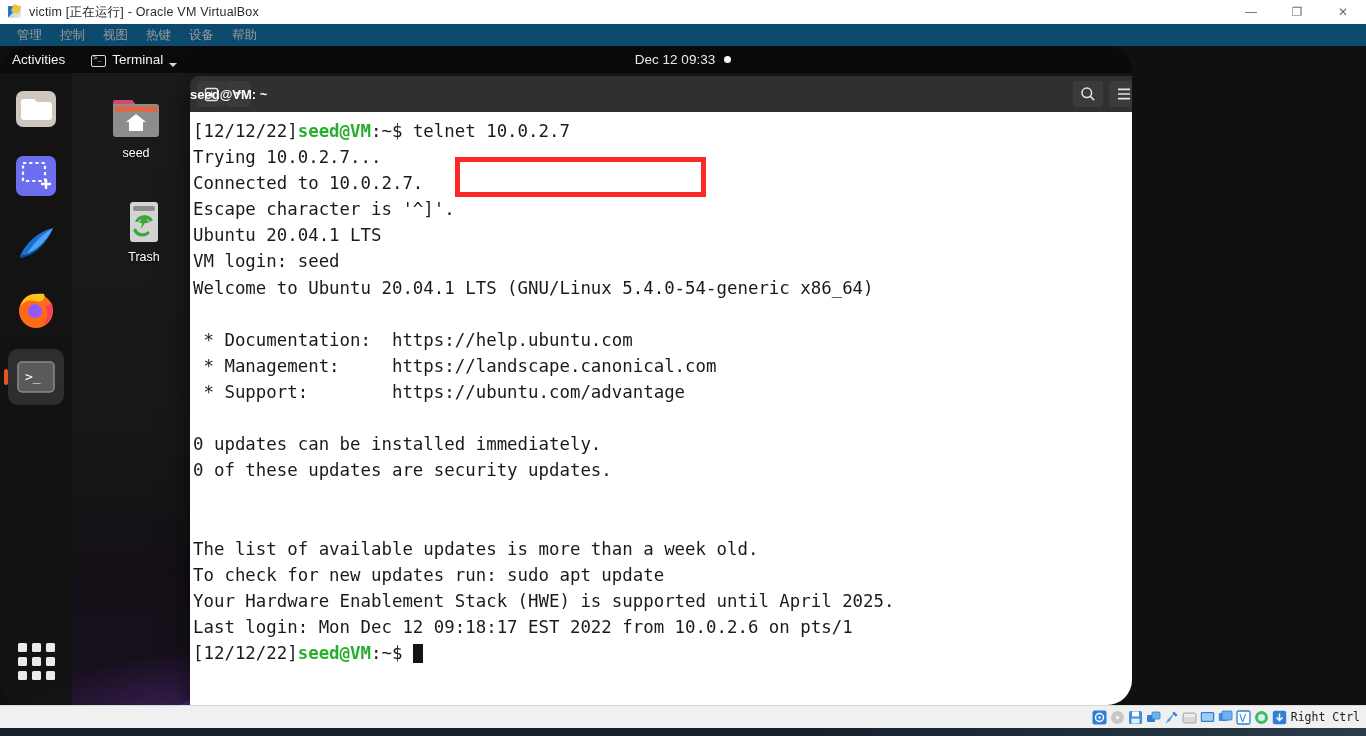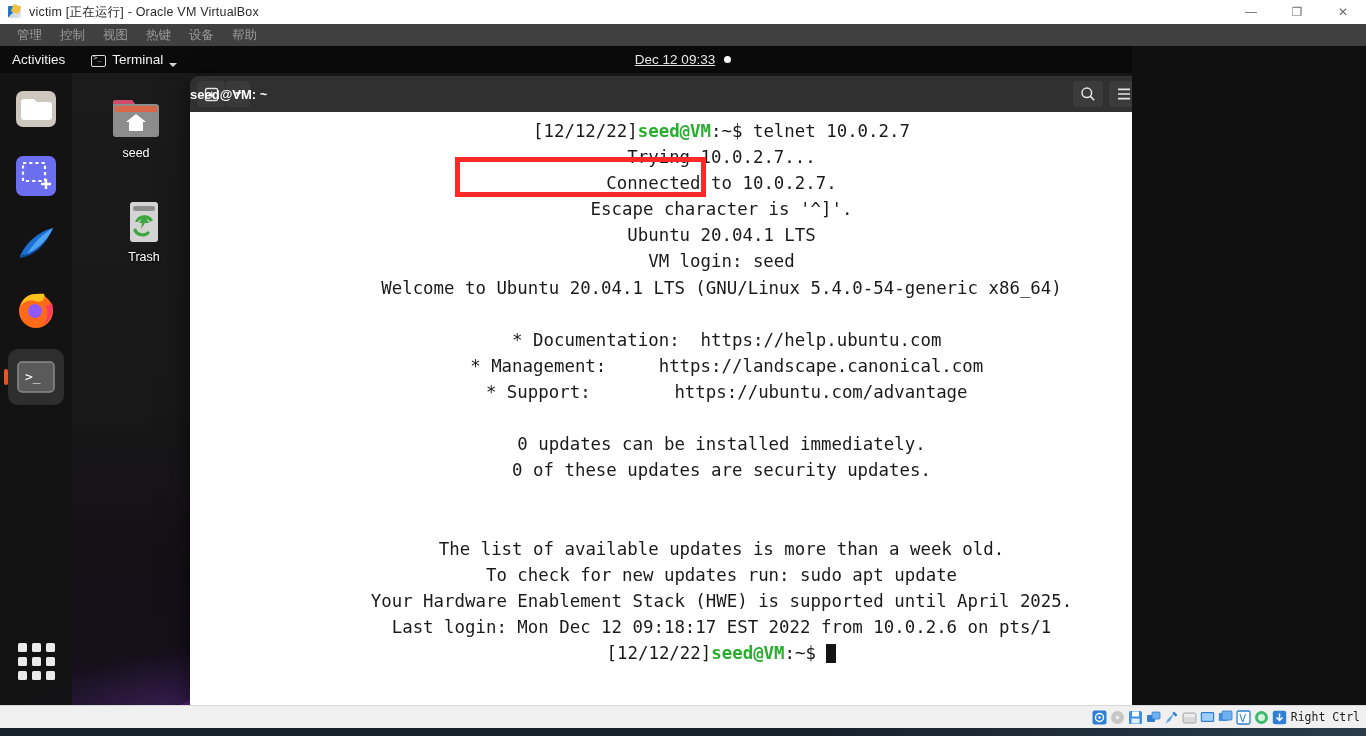--- a/index.html
+++ b/index.html
@@ -30,37 +30,38 @@
   }
   .vbox-title-text { font-size:12.5px; color:#2b2b2b; letter-spacing:.2px; }
   .vbox-winbtns { margin-left:auto; display:flex; height:24px; }
   .vbox-winbtn {
     width:46px; height:24px; display:flex; align-items:center; justify-content:center;
     color:#6a6a6a; font-size:12px; line-height:1;
   }
 
   .vbox-menubar {
     position:absolute; left:0; top:24px; width:1366px; height:22px;
-    background:#404040; display:flex; align-items:center; padding-left:8px;
+    background:#0c4a6e; display:flex; align-items:center; padding-left:8px;
   }
   .vbox-menu-item {
     font-size:12.5px; color:#9a9a9a; padding:0 9px; line-height:22px;
     font-family:"DejaVu Sans", sans-serif;
   }
 
   
   .guest {
     position:absolute; left:0; top:46px; width:1132px; height:659px;
     background:
       radial-gradient(ellipse 520px 150px at 330px 700px, rgba(150,70,230,.55), rgba(150,70,230,0) 70%),
       radial-gradient(ellipse 360px 90px at 520px 712px, rgba(210,120,255,.42), rgba(210,120,255,0) 70%),
       radial-gradient(ellipse 600px 120px at 1180px 695px, rgba(120,60,190,.38), rgba(120,60,190,0) 72%),
       radial-gradient(ellipse 300px 70px at 860px 720px, rgba(90,60,200,.3), rgba(90,60,200,0) 70%),
       linear-gradient(180deg,#1b1b1b 0%,#181818 55%,#141016 80%,#17101e 100%);
     overflow:hidden;
+    border-radius:25px;
   }
   .aurora {
     position:absolute; left:0; bottom:0; width:1366px; height:70px;
     pointer-events:none; opacity:.9;
   }
 
   
   .gnome-topbar {
     position:absolute; left:0; top:0; width:1366px; height:27px;
     background:#0b0b0b; display:flex; align-items:center; color:#e6e6e6;
@@ -77,21 +78,21 @@
     content:">_"; position:absolute; left:1px; top:-2px; font-size:7px;
     color:#dcdcdc; font-family:"DejaVu Sans Mono", monospace;
   }
   .caret-down {
     width:0; height:0; border-left:4px solid transparent; border-right:4px solid transparent;
     border-top:4.5px solid #d8d8d8;
   }
   .clock {
     position:absolute; left:0; right:0; margin:0 auto; width:200px;
     text-align:center; font-size:13.5px; color:#f0f0f0;
-    display:flex; align-items:center; justify-content:center; gap:9px;text-decoration:underline;
+    display:flex; align-items:center; justify-content:center; gap:9px;
   }
   .clock-dot { width:7px; height:7px; border-radius:50%; background:#ffffff; }
   .tray { margin-left:auto; display:flex; align-items:center; gap:11px; padding-right:10px; }
   .tray svg { display:block; }
 
   
   .dock {
     position:absolute; left:0; top:27px; width:72px; height:632px;
     background:rgba(18,18,18,.92);
     display:flex; flex-direction:column; align-items:center; padding-top:8px; gap:11px;
@@ -145,21 +146,21 @@
     display:flex; align-items:center; justify-content:center; color:#fff;
     font-size:15px; line-height:1; margin-left:4px;
   }
   .term-body {
     flex:1 1 auto; background:#ffffff; position:relative; overflow:hidden;
     font-family:"DejaVu Sans Mono", monospace;
     font-size:17.4px; line-height:26.1px; color:#1a1a1a;
     padding:6px 0 0 3px;
   }
   .term-lines { padding-left:0; }
-  .tline { white-space:pre; height:26.1px;text-align:center; }
+  .tline { white-space:pre; height:26.1px; }
   .c-green { color:#27ae2c; font-weight:bold; }
   .cursor-block {
     display:inline-block; width:10px; height:19px; background:#141414;
     vertical-align:-4px;
   }
   .term-scrollbar {
     position:absolute; right:3px; top:4px; width:11px; bottom:4px;
     background:#ffffff;
   }
   .term-scrollbar i {

